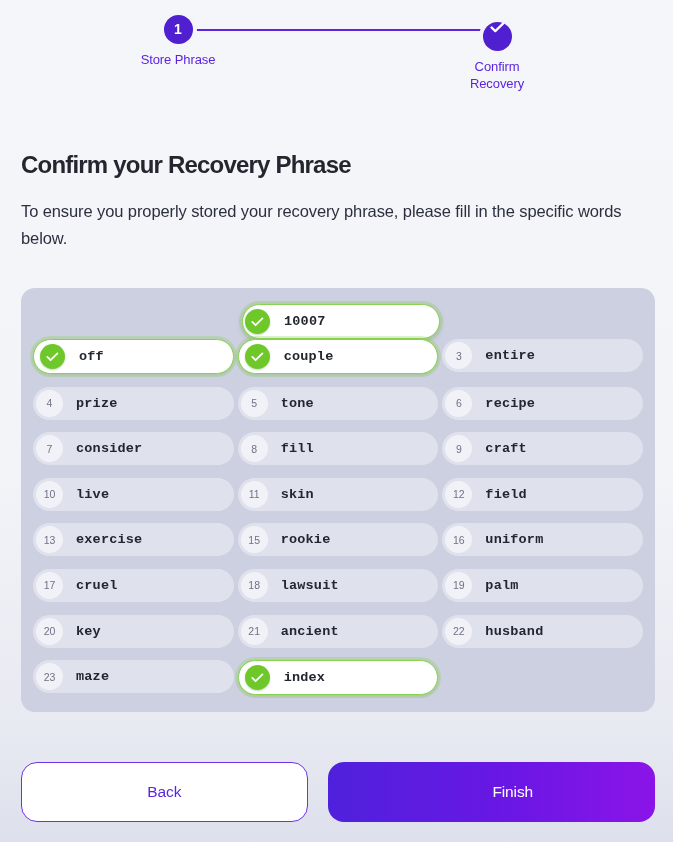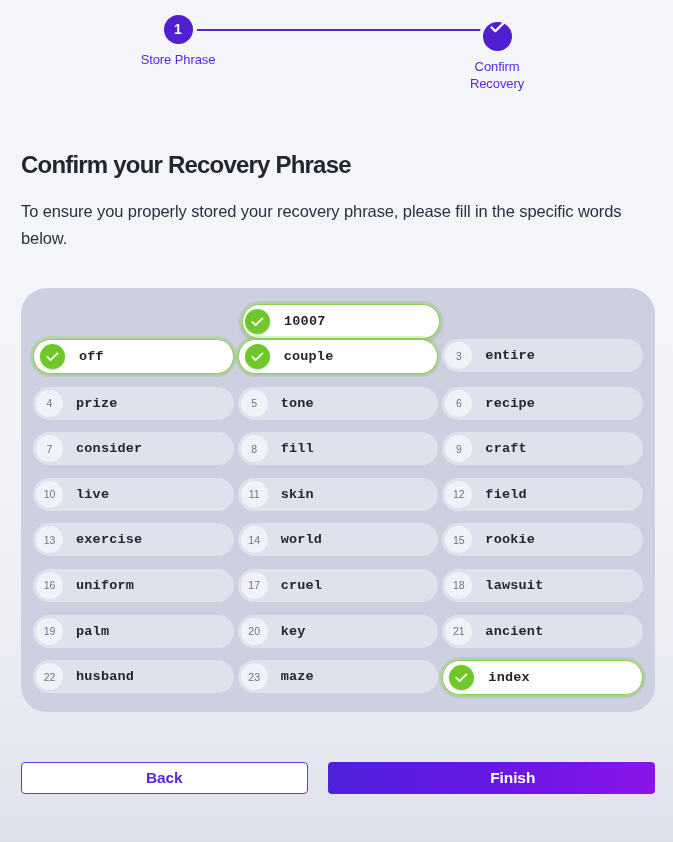--- a/index.html
+++ b/index.html
@@ -93,21 +93,21 @@
   }
 
   
   .grid-panel {
     position: absolute;
     left: 21px;
     top: 288px;
     width: 634px;
     height: 424px;
     background: #ccd0e0;
-    border-radius: 26px;
+    border-radius: 14px;
   }
   .grid {
     position: absolute;
     left: 12px;
     right: 12px;
     top: 51px;
     display: grid;
     grid-template-columns: repeat(3, 1fr);
     column-gap: 4px;
     row-gap: 12.6px;
@@ -202,24 +202,24 @@
   
   .footer {
     position: absolute;
     left: 21px;
     top: 762px;
     width: 634px;
     display: flex;
     gap: 20px;
   }
   .btn {
-    height: 32px;
-    border-radius: 4px;
+    height: 60px;
+    border-radius: 16px;
     font-size: 15.5px;
-    font-weight: bold;
+    font-weight: normal;
     letter-spacing: -0.1px;
     display: flex;
     align-items: center;
     justify-content: center;
     cursor: pointer;
     border: none;
     font-family: "Liberation Sans", sans-serif;
   }
   .btn-back {
     flex: 1;
@@ -328,24 +328,20 @@
         </div>
         <div class="cell">
           <span class="badge">12</span>
           <span class="word">field</span>
         </div>
         <div class="cell">
           <span class="badge">13</span>
           <span class="word">exercise</span>
         </div>
         <div class="cell">
-          <span class="badge">14</span>
-          <span class="word">world</span>
-        </div>
-        <div class="cell">
           <span class="badge">15</span>
           <span class="word">rookie</span>
         </div>
         <div class="cell">
           <span class="badge">16</span>
           <span class="word">uniform</span>
         </div>
         <div class="cell">
           <span class="badge">17</span>
           <span class="word">cruel</span>

